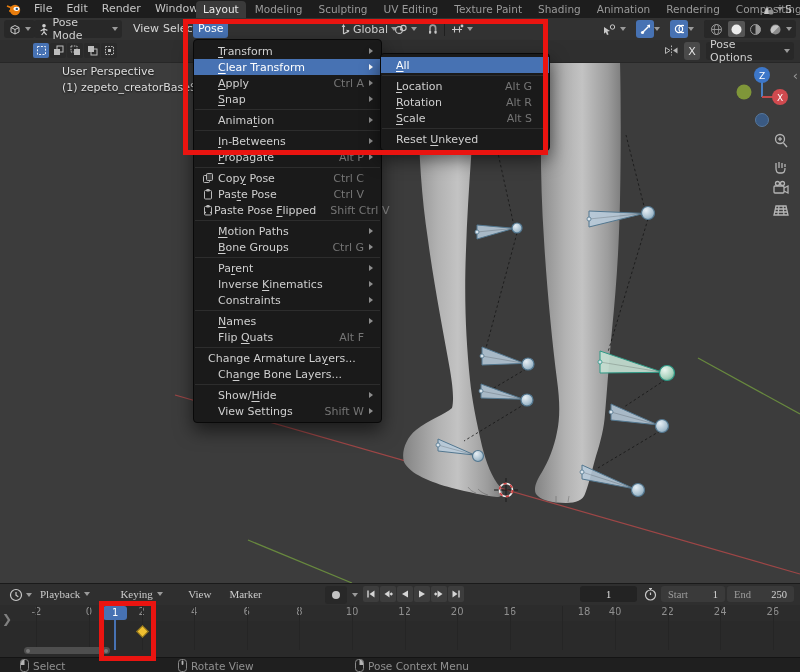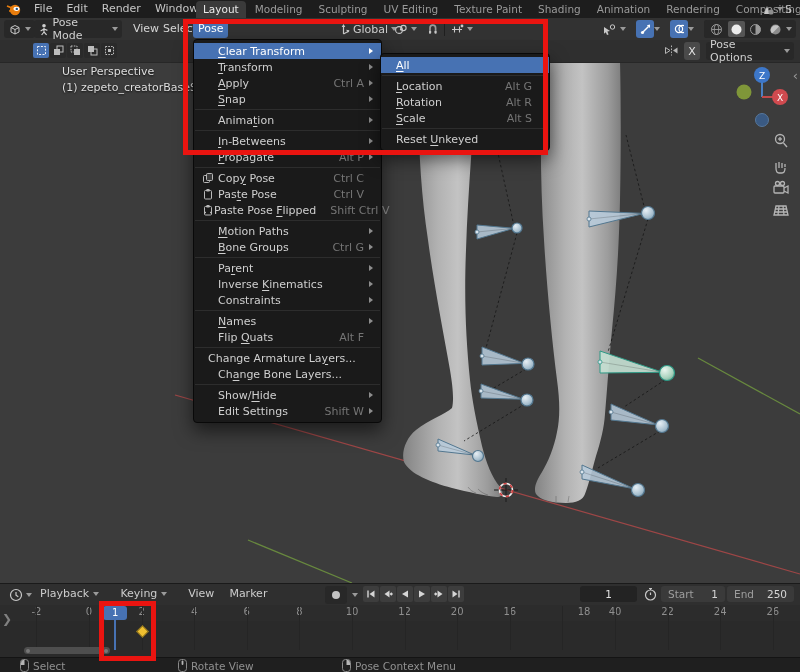--- a/index.html
+++ b/index.html
@@ -43,21 +43,21 @@
   .menu.noicon .micon{width:7px;}
   .mlabel u{text-underline-offset:2px;}
   .msc{margin-left:auto;color:#757575;padding-left:14px;}
   .mrow.hl .msc{color:#d9e2f2;}
   .marr{width:9px;display:flex;justify-content:flex-end;align-items:center;}
   .tri{width:0;height:0;border-left:4px solid #8d8d8d;border-top:3.5px solid transparent;border-bottom:3.5px solid transparent;}
   .mrow.hl .tri{border-left-color:#fff;}
   .msep{height:1px;background:#2d2d2d;margin:2px 1px;}
   
   #timeline{left:0;top:583px;width:800px;height:74px;background:#2a2a2a;z-index:30;border-top:1px solid #1a1a1a;box-sizing:border-box;}
-  #tl-head{position:absolute;left:0;top:0;width:800px;height:21px;background:#2f2f2f;border-bottom:1px solid #f9a8d4;}
+  #tl-head{position:absolute;left:0;top:0;width:800px;height:21px;background:#2f2f2f;border-bottom:1px solid #f9a8d4;font-family:Liberation Serif, serif;}
   .tl-menu{position:absolute;top:0;line-height:20px;color:#cccccc;display:flex;align-items:center;gap:4px;}
   #ruler{position:absolute;left:0;top:21px;width:800px;height:16px;background:#2c2c2c;}
   .tick{position:absolute;top:1px;width:26px;margin-left:-13px;text-align:center;color:#8f8f8f;font-size:10px;}
   .gline{position:absolute;top:22px;width:1px;height:44px;background:#252525;}
   #playhead-label{position:absolute;width:24px;height:14px;background:#4772b3;border-radius:3px;color:#fff;
                   font-size:10px;text-align:center;line-height:14px;top:22px;margin-left:-12px;z-index:3;}
   #playhead-line{position:absolute;top:36px;width:2px;height:30px;background:#4772b3;z-index:2;}
   .key{position:absolute;width:7px;height:7px;background:#f0c030;border:1px solid #7d651a;transform:rotate(45deg);z-index:2;}
   #tl-scroll{position:absolute;left:24px;top:63px;width:86px;height:7px;background:#4e4e4e;border-radius:4px;}
   .knob{position:absolute;top:1.5px;width:4px;height:4px;border-radius:50%;background:#787878;}
@@ -476,31 +476,31 @@
     <div class="chip" style="left:684px;width:16px;background:#4a4a4a;justify-content:center">
       <span style="color:#e3e3e3">X</span>
     </div>
     <div class="chip" style="left:706px;width:88px;justify-content:space-between">
       <span>Pose Options</span>
       <span class="chev"></span>
     </div>
   </div>
 
   <div id="pose-menu" class="menu" style="left:193px;top:39px;width:187px">
+      <div class="mrow">
+        <span class="micon"></span>
+        <span class="mlabel"><u>T</u>ransform</span>
+        <span class="msc"></span>
+        <span class="marr">
+          <span class="tri"></span>
+        </span>
+      </div>
       <div class="mrow hl">
         <span class="micon"></span>
         <span class="mlabel"><u>C</u>lear Transform</span>
-        <span class="msc"></span>
-        <span class="marr">
-          <span class="tri"></span>
-        </span>
-      </div>
-      <div class="mrow">
-        <span class="micon"></span>
-        <span class="mlabel"><u>T</u>ransform</span>
         <span class="msc"></span>
         <span class="marr">
           <span class="tri"></span>
         </span>
       </div>
       <div class="mrow">
         <span class="micon"></span>
         <span class="mlabel"><u>A</u>pply</span>
         <span class="msc">Ctrl A</span>
         <span class="marr">
@@ -650,21 +650,21 @@
       <div class="mrow">
         <span class="micon"></span>
         <span class="mlabel">Show/<u>H</u>ide</span>
         <span class="msc"></span>
         <span class="marr">
           <span class="tri"></span>
         </span>
       </div>
       <div class="mrow">
         <span class="micon"></span>
-        <span class="mlabel">Edit Settings</span>
+        <span class="mlabel">View Settings</span>
         <span class="msc">Shift W</span>
         <span class="marr">
           <span class="tri"></span>
         </span>
       </div>
     </div>
 
   <div id="ct-submenu" class="menu noicon" style="left:380px;top:53px;width:168px">
       <div class="mrow hl">
         <span class="micon"></span>
@@ -837,21 +837,21 @@
         </svg>
       <span>Select</span>
     </div>
     <div class="sb-item" style="left:178px">
       <svg width="9" height="13">
           <rect x="0.5" y="0.5" width="8" height="12" rx="3" fill="none" stroke="#8a8a8a"></rect>
           <rect x="3.6" y="1.5" width="1.8" height="4.5" rx="0.9" fill="#b5b5b5"></rect>
         </svg>
       <span>Rotate View</span>
     </div>
-    <div class="sb-item" style="left:342px">
+    <div class="sb-item" style="left:355px">
       <svg width="9" height="13">
           <rect x="0.5" y="0.5" width="8" height="12" rx="3" fill="none" stroke="#8a8a8a"></rect>
           <path d="M8 4 a3.5 3.5 0 0 0 -3.5 -3.3 V6 H8Z" fill="#b5b5b5"></path>
         </svg>
       <span>Pose Context Menu</span>
     </div>
   </div>
 
   <div id="redrect1" class="redrect" style="left: 183px; top: 19px; width: 355px; height: 126px;"></div>
   <div id="redrect2" class="redrect" style="left: 99px; top: 601px; width: 47px; height: 50px;"></div>

